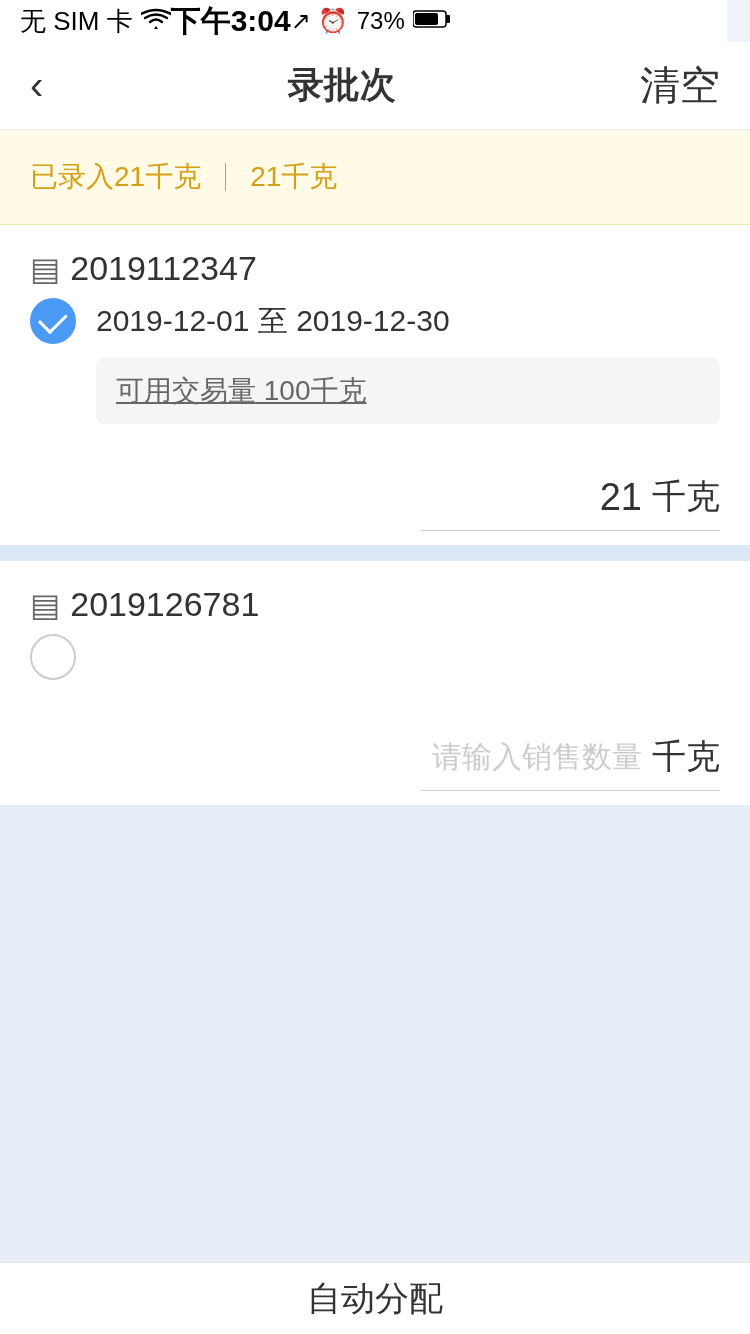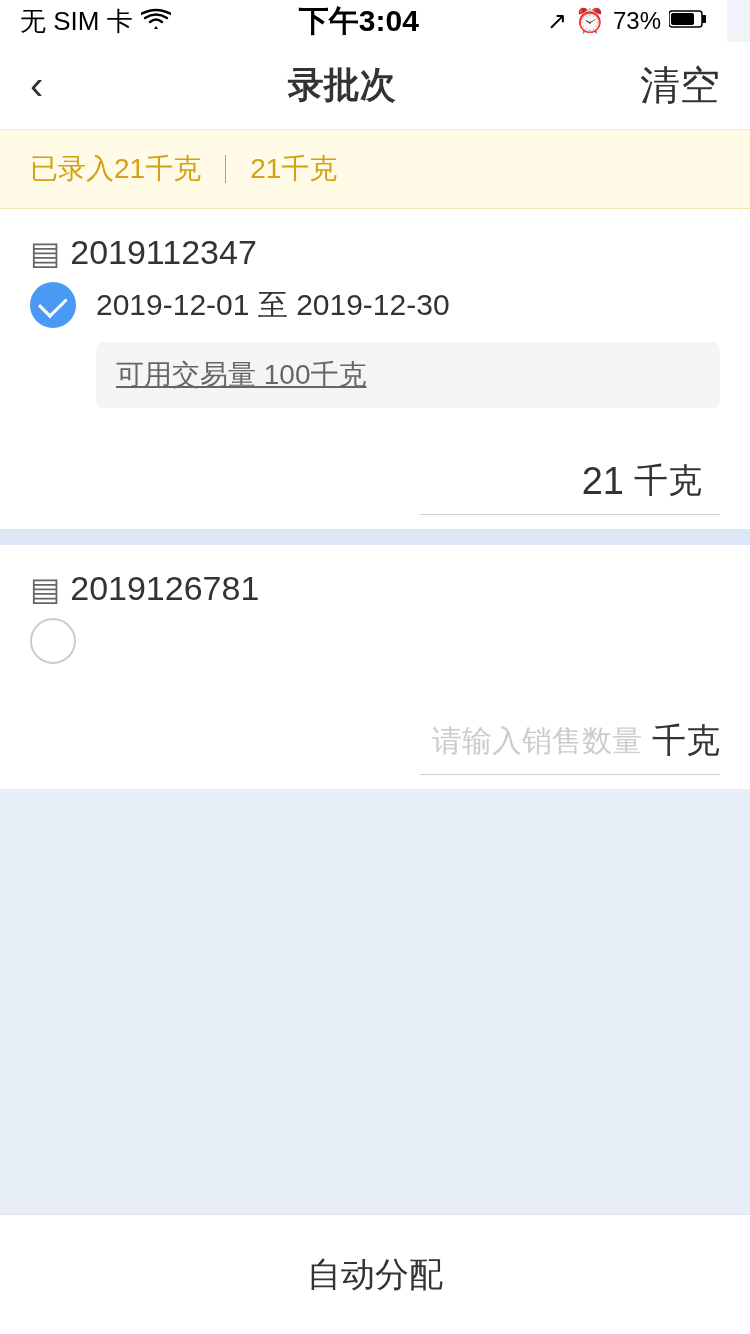--- a/index.html
+++ b/index.html
@@ -12,21 +12,20 @@
       overflow-x: hidden;
     }
 
     
     .status-bar {
       width: 727px;
       height: 42px;
       background: #fff;
       display: flex;
       align-items: center;
-      justify-content: space-between;
       padding: 0 20px;
       font-size: 26px;
     }
     .status-left {
       display: flex;
       align-items: center;
       gap: 8px;
       font-size: 26px;
       color: #000;
     }
@@ -68,21 +67,21 @@
       font-size: 40px;
       color: #333;
       cursor: pointer;
       text-align: center;
     }
 
     
     .info-bar {
       width: 750px;
       background: #fffbe6;
-      padding: 20px 30px;
+      padding: 28px 30px;
       display: flex;
       align-items: center;
       gap: 0;
       border-bottom: 1px solid #f0e6b0;
     }
     .info-item {
       font-size: 28px;
       color: #d4a017;
     }
     .info-divider {
@@ -158,21 +157,21 @@
       margin-left: 66px;
       margin-bottom: 10px;
       text-decoration: underline;
     }
 
     
     .amount-row {
       display: flex;
       align-items: center;
       justify-content: flex-end;
-      padding: 20px 48px 10px 30px;
+      padding: 20px 30px 10px 30px;
       background: #fff;
       gap: 10px;
     }
     .amount-value {
       font-size: 38px;
       color: #333;
       font-weight: 500;
     }
     .amount-unit {
       font-size: 34px;
@@ -223,21 +222,21 @@
       flex: 1;
       min-height: 400px;
     }
 
     
     .bottom-bar {
       position: fixed;
       bottom: 0;
       left: 0;
       width: 750px;
-      height: 120px;
+      height: 72px;
       display: flex;
     }
     .btn-auto {
       flex: 1;
       background: #fff;
       border: none;
       font-size: 34px;
       color: #333;
       cursor: pointer;
       border-top: 1px solid #e0e0e0;

